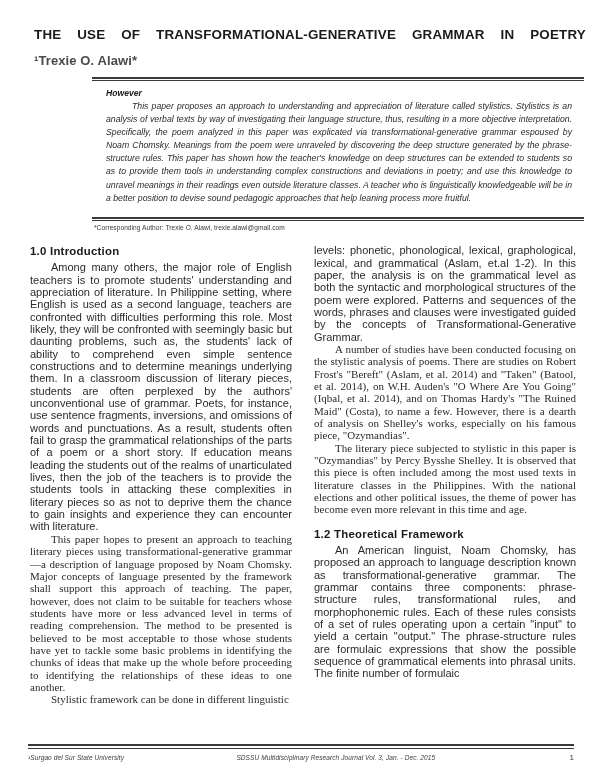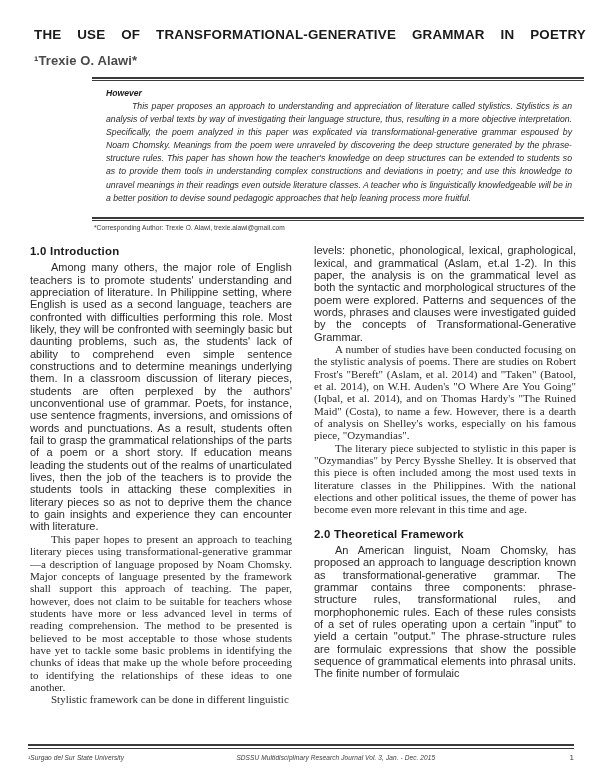--- a/index.html
+++ b/index.html
@@ -189,21 +189,21 @@
       <h2 class="sec-head">1.0 Introduction</h2>
       <p class="body"><span class="ind"></span><span>Among many others, the major role of English teachers is to promote students' understanding and appreciation of literature. In Philippine setting, where English is used as a second language, teachers are confronted with difficulties performing this role. Most likely, they will be confronted with seemingly basic but daunting problems, such as, the students' lack of ability to comprehend even simple sentence constructions and to determine meanings underlying them. In a classroom discussion of literary pieces, students are often perplexed by the authors' unconventional use of grammar. Poets, for instance, use sentence fragments, inversions, and omissions of words and punctuations. As a result, students often fail to grasp the grammatical relationships of the parts of a poem or a short story. If education means leading the students out of the realms of unarticulated lives, then the job of the teachers is to provide the students tools in attacking these complexities in literary pieces so as not to deprive them the chance to gain insights and experience they can encounter with literature.</span></p>
       <p class="body"><span class="ind"></span><span>This paper hopes to present an approach to teaching literary pieces using transformational-generative grammar—a description of language proposed by Noam Chomsky. Major concepts of language presented by the framework shall support this approach of teaching. The paper, however, does not claim to be suitable for teachers whose students have more or less advanced level in terms of reading comprehension. The method to be presented is believed to be most acceptable to those whose students have yet to tackle some basic problems in identifying the chunks of ideas that make up the whole before proceeding to identifying the relationships of these ideas to one another.</span></p>
       <p class="body"><span class="ind"></span><span>Stylistic framework can be done in different linguistic</span></p>
     </div>
 
     <div class="col">
       <p class="body">levels: phonetic, phonological, lexical, graphological, lexical, and grammatical (Aslam, et.al 1-2). In this paper, the analysis is on the grammatical level as both the syntactic and morphological structures of the poem were explored. Patterns and sequences of the words, phrases and clauses were investigated guided by the concepts of Transformational-Generative Grammar.</p>
       <p class="body"><span class="ind"></span><span>A number of studies have been conducted focusing on the stylistic analysis of poems. There are studies on Robert Frost's "Bereft" (Aslam, et al. 2014) and "Taken" (Batool, et al. 2014), on W.H. Auden's "O Where Are You Going" (Iqbal, et al. 2014), and on Thomas Hardy's "The Ruined Maid" (Costa), to name a few.  However, there is a dearth of analysis on Shelley's works, especially on his famous piece, "Ozymandias".</span></p>
       <p class="body"><span class="ind"></span><span>The literary piece subjected to stylistic in this paper is "Ozymandias" by Percy Bysshe Shelley. It is observed that this piece is often included among the most used texts in literature classes in the Philippines. With the national elections and other political issues, the theme of power has become even more relevant in this time and age.</span></p>
-      <h2 class="sec-head spaced">2.0 Theoretical Framework</h2>
+      <h2 class="sec-head spaced">1.2 Theoretical Framework</h2>
       <p class="body"><span class="ind"></span><span>An American linguist, Noam Chomsky, has proposed an approach to language description known as transformational-generative grammar. The grammar contains three components: phrase-structure rules, transformational rules, and morphophonemic rules. Each of these rules consists of a set of rules operating upon a certain "input" to yield a certain "output." The phrase-structure rules are formulaic expressions that show the possible sequence of grammatical elements into phrasal units. The finite number of formulaic</span></p>
     </div>
 
   </div>
 
   <div class="footer">
     <div class="footer-rule"></div>
     <div class="footer-row">
       <div class="footer-left">¹Surgao del Sur State University</div>
       <div class="footer-center">SDSSU Multidisciplinary Research Journal Vol. 3, Jan. - Dec. 2015</div>

